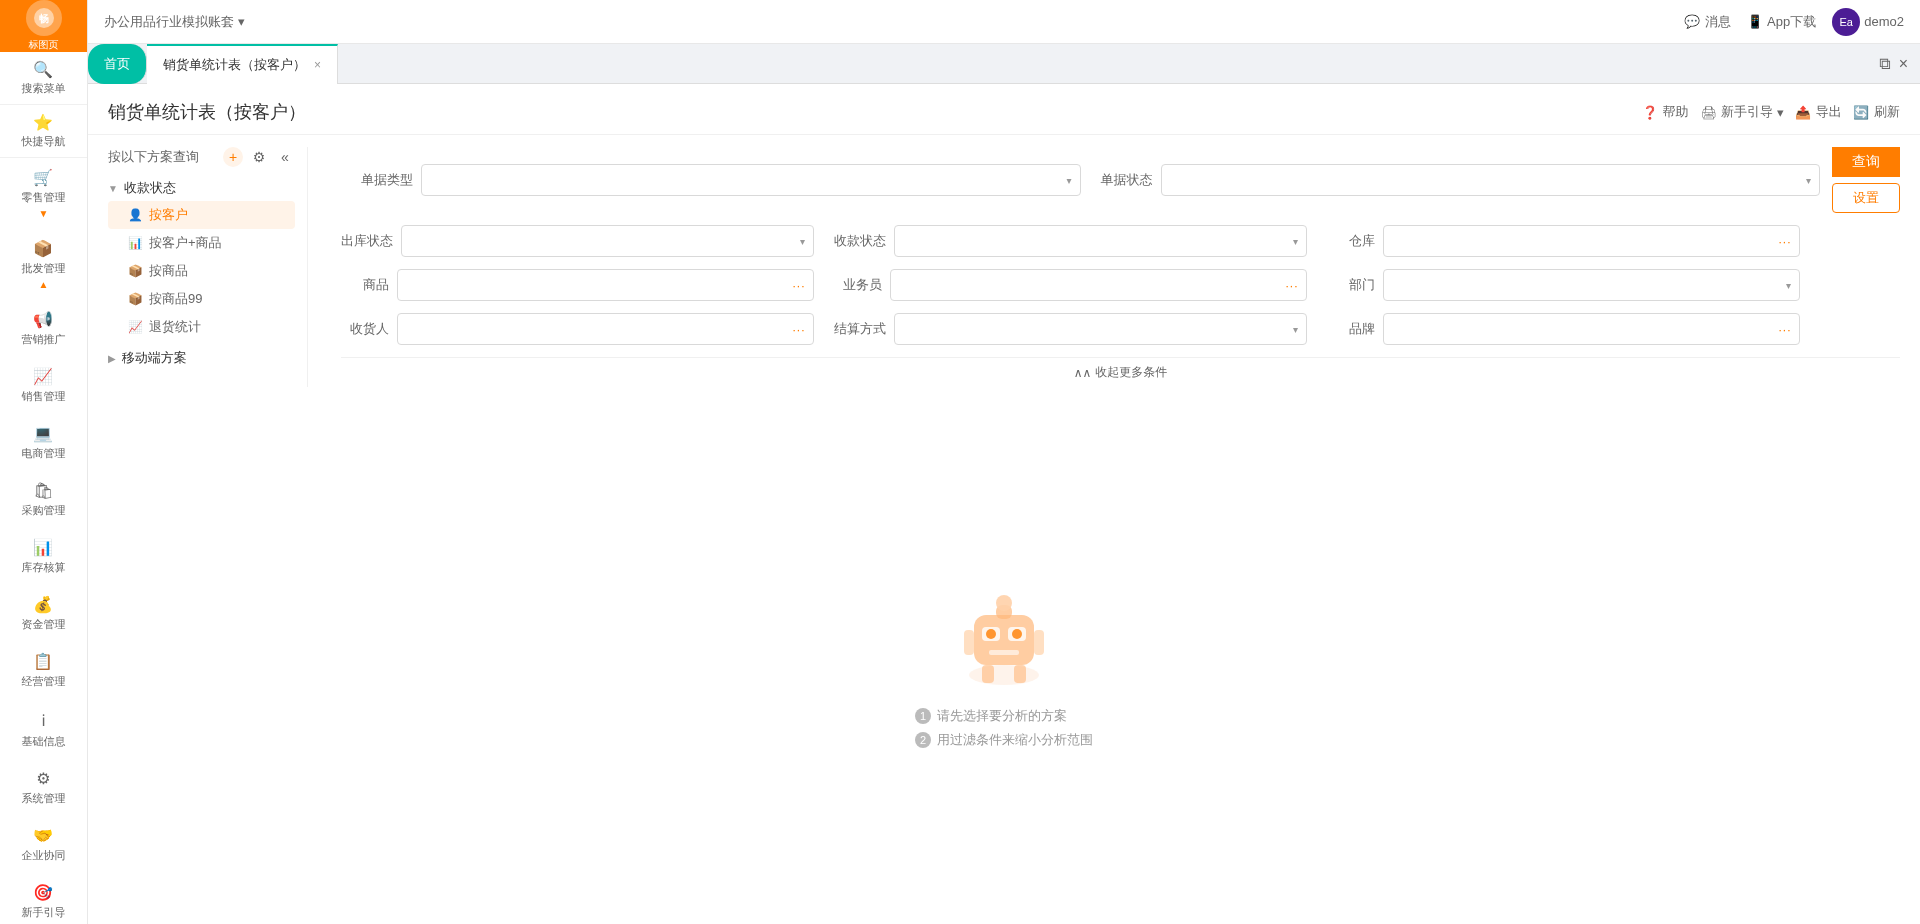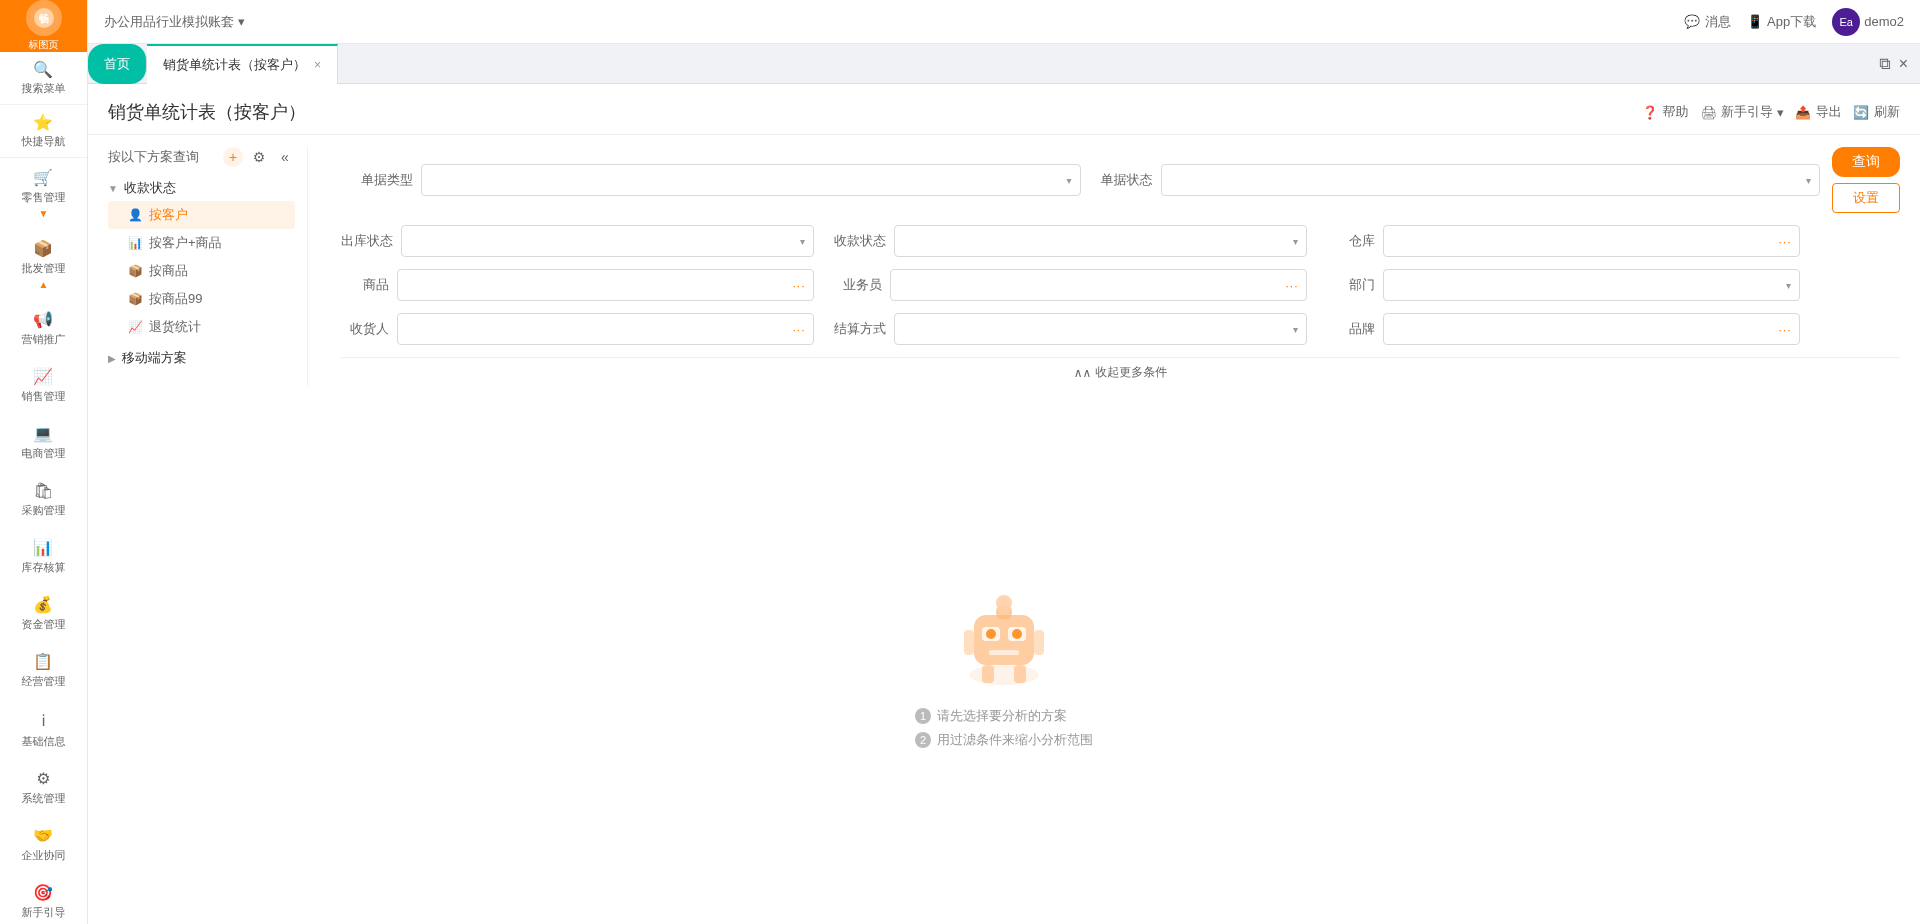--- a/index.html
+++ b/index.html
@@ -69,21 +69,21 @@
     .filter-input .dots { color: #ff7d00; }
     .filter-input .arrow-down { color: #999; font-size: 10px; }
 
     
     .date-filter { display: flex; align-items: center; gap: 0; }
     .date-btn { padding: 4px 10px; font-size: 12px; color: #666; cursor: pointer; border: none; background: none; }
     .date-btn.active { background: #ff7d00; color: #fff; border-radius: 12px; padding: 3px 10px; }
     .date-range { font-size: 12px; color: #999; margin-left: 4px; }
 
     
-    .btn-query { background: #ff7d00; color: #fff; border: none; border-radius: 12px; padding: 6px 20px; cursor: pointer; font-size: 14px; }
+    .btn-query { background: #ff7d00; color: #fff; border: none; border-radius: 0; padding: 6px 20px; cursor: pointer; font-size: 14px; }
     .btn-settings { background: #fff; color: #ff7d00; border: 1px solid #ff7d00; border-radius: 4px; padding: 5px 16px; cursor: pointer; font-size: 13px; }
 
     .query-btns { display: flex; flex-direction: column; gap: 6px; padding-left: 12px; }
 
     
     .collapse-bar { text-align: center; padding: 6px; cursor: pointer; color: #666; font-size: 12px; display: flex; align-items: center; justify-content: center; gap: 4px; border-top: 1px solid #f0f0f0; margin-top: 4px; }
 
     
     .empty-state { flex: 1; display: flex; flex-direction: column; align-items: center; justify-content: center; gap: 12px; padding: 60px; }
     .empty-tips { display: flex; flex-direction: column; gap: 6px; }

